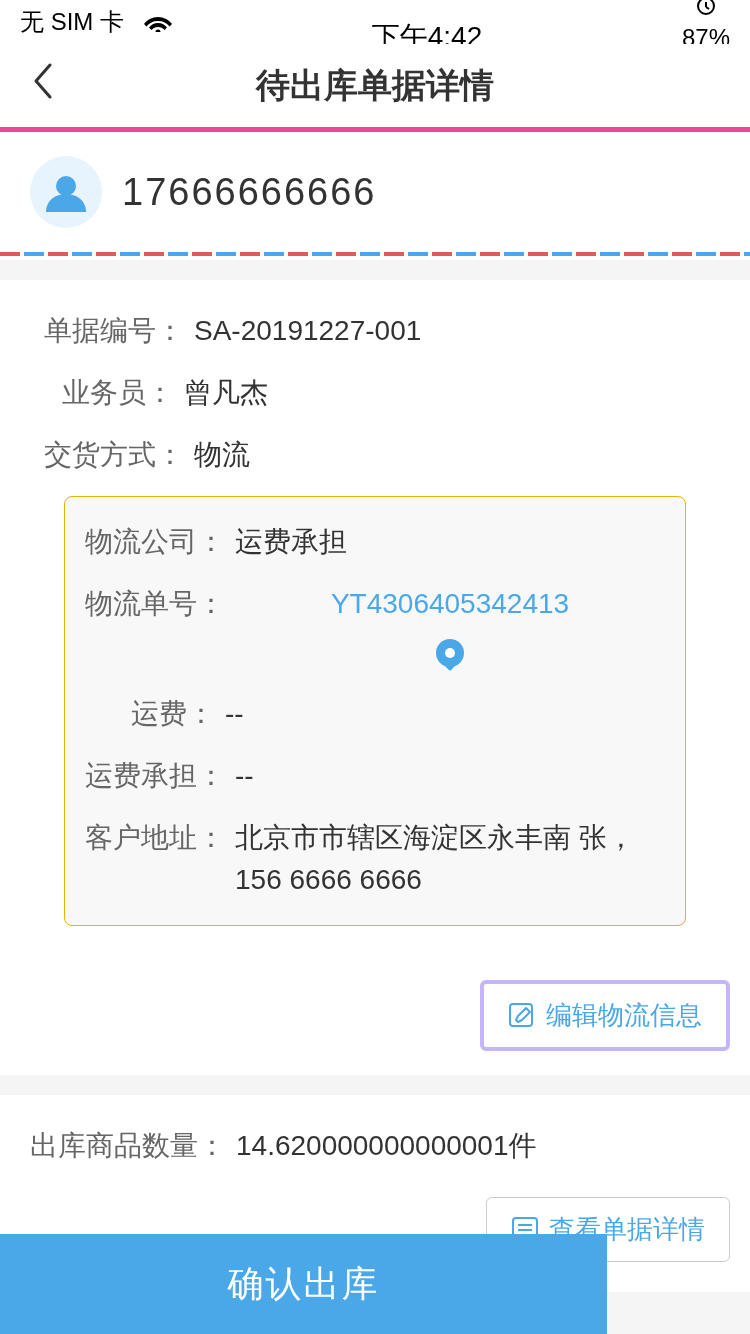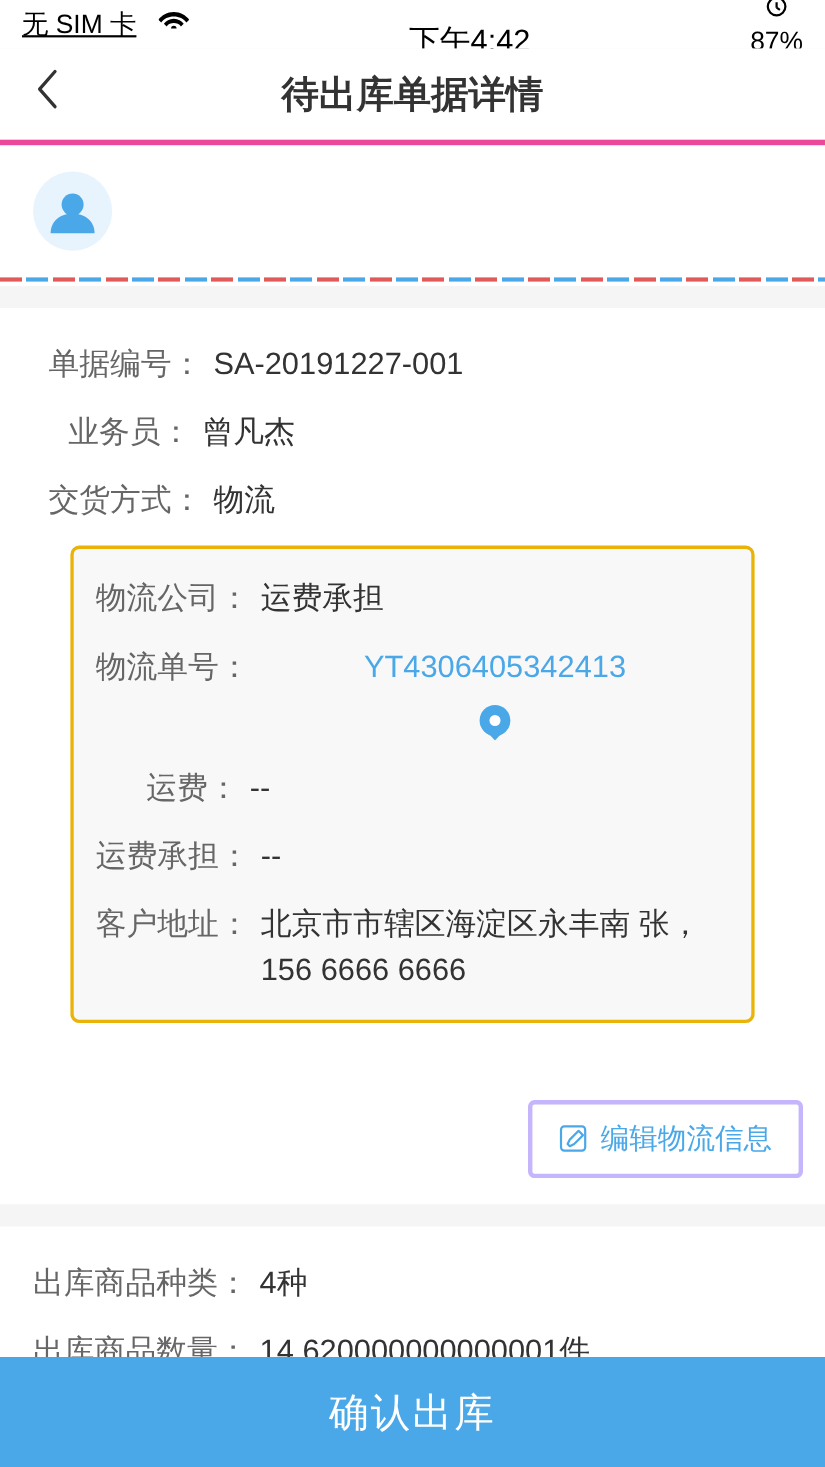--- a/index.html
+++ b/index.html
@@ -17,21 +17,21 @@
     .status-bar {
       height: 44px;
       background: #fff;
       display: flex;
       align-items: center;
       justify-content: space-between;
       padding: 0 20px;
       font-size: 24px;
       color: #000;
     }
-    .status-left { display: flex; gap: 20px; text-decoration: underline; }
+    .status-left { display: flex; align-items: center; gap: 20px; }
     .status-center { font-weight: 500; font-size: 28px; margin-top: 29px; }
     .status-right { display: flex; align-items: center; gap: 8px; font-size: 24px; flex-direction: column; }
 
     
     .nav-bar {
       height: 88px;
       background: #fff;
       display: flex;
       align-items: center;
       justify-content: center;
@@ -131,23 +131,23 @@
       display: flex;
       align-items: center;
       gap: 12px;
       flex-direction: column;
     }
 
     
     .logistics-box {
       background: #f8f8f8;
       border-radius: 8px;
-      margin: 20px 20px;
+      margin: 4px 20px;
       padding: 24px 20px;
-      border: 3px solid #eab308;
+      border: 1px solid #eab308;
     }
 
     
     .edit-btn-row {
       display: flex;
       justify-content: flex-end;
       padding: 20px 20px 24px;
       background: #fff;
     }
     .edit-btn {
@@ -187,21 +187,21 @@
       align-items: center;
       gap: 10px;
       cursor: pointer;
     }
 
     
     .confirm-bar {
       position: fixed;
       bottom: 0;
       left: 0;
-      width: 750px;
+      width: 607px;
       height: 100px;
       background: #4aa8e8;
       display: flex;
       align-items: center;
       justify-content: center;
       cursor: pointer;
     }
     .confirm-bar span {
       color: #fff;
       font-size: 36px;
@@ -252,20 +252,21 @@
   <div class="nav-title">待出库单据详情</div>
 </div>
 
 <div class="user-row">
   <div class="user-avatar">
     <svg viewBox="0 0 48 48" fill="none">
       <circle cx="24" cy="18" r="10" fill="#4aa8e8"></circle>
       <path d="M4 44 C4 32 14 26 24 26 C34 26 44 32 44 44" fill="#4aa8e8"></path>
     </svg>
   </div>
+  <div class="user-phone">17666666666</div>
 </div>
 
 <div class="dashed-divider"></div>
 
 <div class="section-gap"></div>
 
 <div class="info-section">
   <div class="info-row">
     <span class="info-label">单据编号：</span>
     <span class="info-value">SA-20191227-001</span>
@@ -317,24 +318,20 @@
       <path d="M8 18 L10 14 L18 6 L22 10 L14 18 L10 20 Z" fill="none" stroke="#4aa8e8" stroke-width="2" stroke-linejoin="round"></path>
     </svg>
     <span>编辑物流信息</span>
   </button>
 </div>
 
 <div class="section-gap"></div>
 
 <div class="out-section">
   <div class="info-row">
-    <span class="info-label">出库商品种类：</span>
-    <span class="info-value">4种</span>
-  </div>
-  <div class="info-row">
     <span class="info-label">出库商品数量：</span>
     <span class="info-value">14.620000000000001件</span>
   </div>
 </div>
 
 <div class="view-btn-row">
   <button class="view-btn">
     <svg width="28" height="28" viewBox="0 0 28 28">
       <rect x="2" y="2" width="24" height="24" rx="3" fill="none" stroke="#4aa8e8" stroke-width="2"></rect>
       <line x1="7" y1="9" x2="21" y2="9" stroke="#4aa8e8" stroke-width="2"></line>

